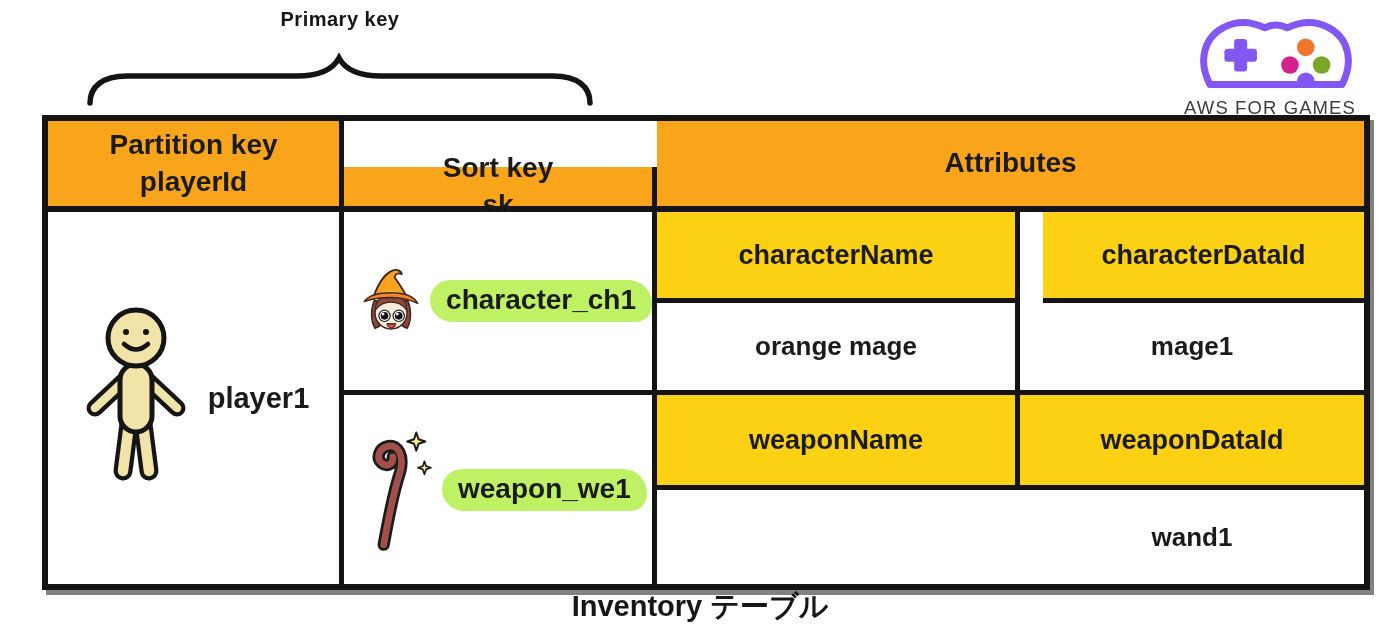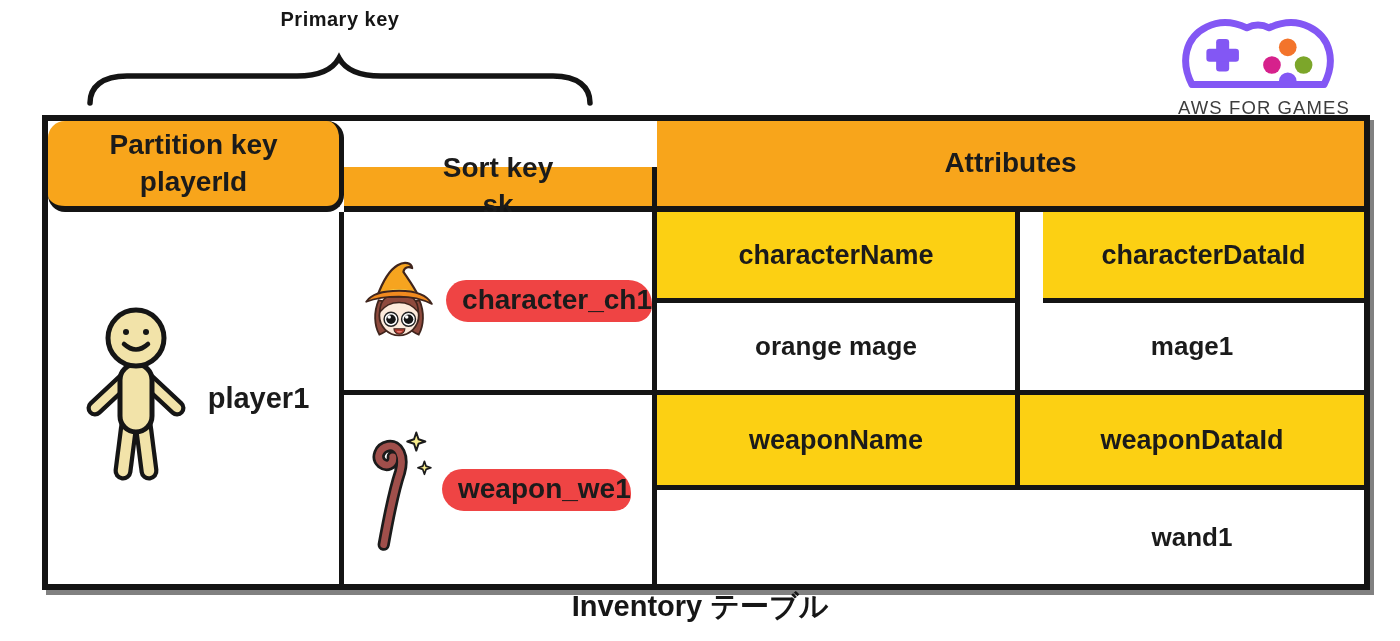--- a/index.html
+++ b/index.html
@@ -5,50 +5,50 @@
   html,body{margin:0;padding:0;background:#ffffff;}
   .canvas{
     position:relative;width:1400px;height:641px;background:#ffffff;
     font-family:"Liberation Sans","DejaVu Sans",sans-serif;color:#1b1b1b;overflow:hidden;
   }
   .pk-label{
     position:absolute;left:85px;top:8px;width:510px;text-align:center;
     font-size:20px;font-weight:700;letter-spacing:.5px;color:#161616;
   }
   .brace{position:absolute;left:85px;top:50px;}
-  .logo{position:absolute;left:1178px;top:12px;width:178px;text-align:left;}
+  .logo{position:absolute;left:1178px;top:12px;width:178px;text-align:right;}
   .logo-text{font-size:18.5px;color:#3d3d3d;letter-spacing:1.1px;margin-top:1px;font-weight:500;}
   .tbl{
     position:absolute;left:42px;top:115px;width:1316px;height:463px;
     border:6px solid #141414;background:#ffffff;display:grid;
     grid-template-columns:296px 313px 363px 1fr;
     grid-template-rows:91px 91px 92px 95px 1fr;
     box-shadow:4px 5px 0 rgba(25,25,25,.55);
   }
   .c{
     border-right:5px solid #141414;border-bottom:5px solid #141414;
     display:flex;align-items:center;justify-content:center;background:#ffffff;
   }
   .hdr{background:#F8A51B;flex-direction:column;font-size:28px;font-weight:700;line-height:1.3;text-align:center;}
-  .g-h1{grid-column:1;grid-row:1;border-bottom-width:6px;border-radius:17px;}
+  .g-h1{grid-column:1;grid-row:1;border-bottom-width:6px;}
   .g-h2{grid-column:2;grid-row:1;border-bottom-width:6px;margin-top:46px;}
   .g-h3{grid-column:3/5;grid-row:1;border-right:none;border-bottom-width:6px;}
   .g-player{grid-column:1;grid-row:2/6;border-bottom:none;gap:14px;}
   .g-sort1{grid-column:2;grid-row:2/4;justify-content:flex-start;padding-left:12px;gap:4px;}
   .g-sort2{grid-column:2;grid-row:4/6;border-bottom:none;justify-content:flex-start;padding-left:18px;gap:4px;}
   .g-a1{grid-column:3;grid-row:2;} .g-a2{grid-column:4;grid-row:2;border-right:none;margin-left:23px;}
   .g-v1{grid-column:3;grid-row:3;} .g-v2{grid-column:4;grid-row:3;border-right:none;}
   .g-a3{grid-column:3;grid-row:4;} .g-a4{grid-column:4;grid-row:4;border-right:none;}
   .g-v3{grid-column:3;grid-row:5;border-bottom:none;}
   .g-v4{grid-column:4;grid-row:5;border-right:none;border-bottom:none;}
   .attr-name{background:#FCD013;font-size:27px;font-weight:700;}
   .attr-val{font-size:26px;font-weight:700;}
   .player-label{font-size:29px;font-weight:700;}
   .hl{
-    background:#ef4444;padding:4px 0 6px 16px;font-size:28px;font-weight:700;
+    background:#bef264;padding:4px 16px 6px 16px;font-size:28px;font-weight:700;
     border-radius:22px 26px 18px 24px;white-space:nowrap;
   }
   .caption{
     position:absolute;left:42px;top:587px;width:1316px;text-align:center;
     font-size:29px;font-weight:700;color:#161616;
   }
 </style>
 </head>
 <body>
 

